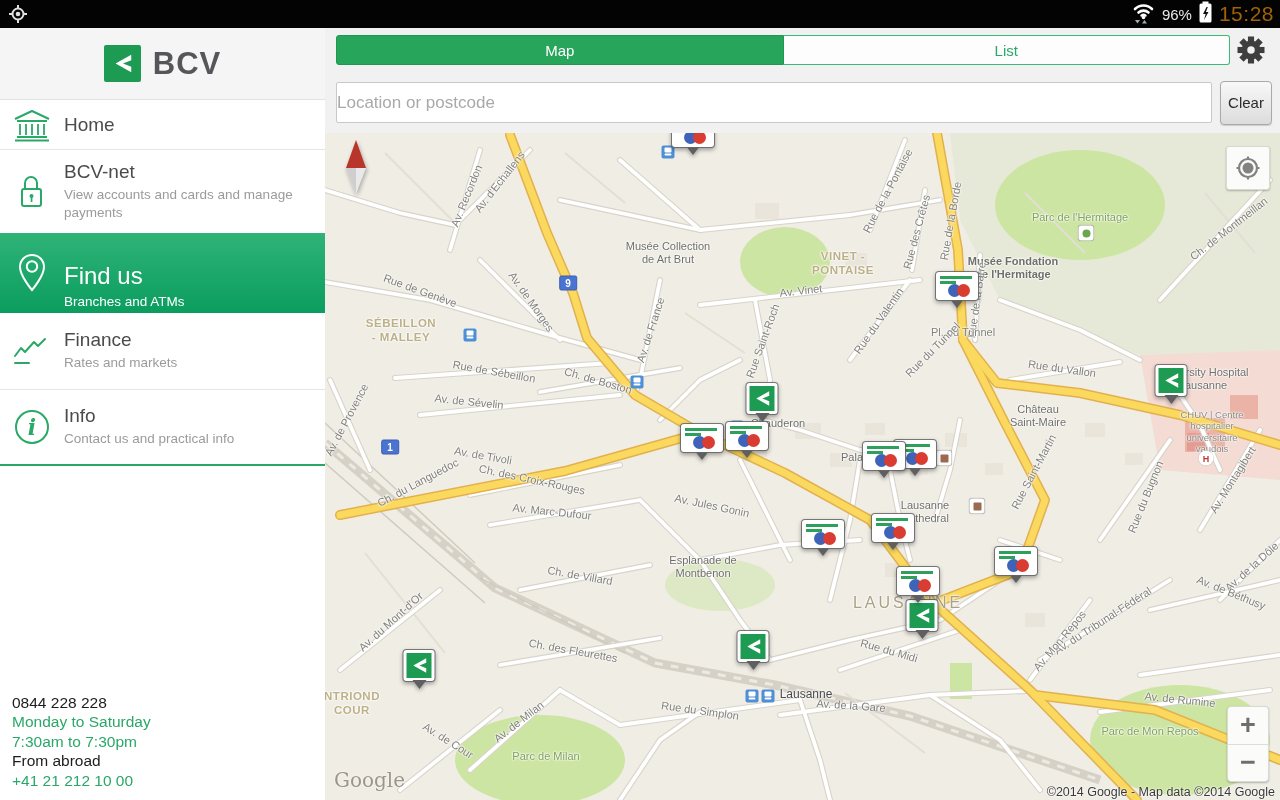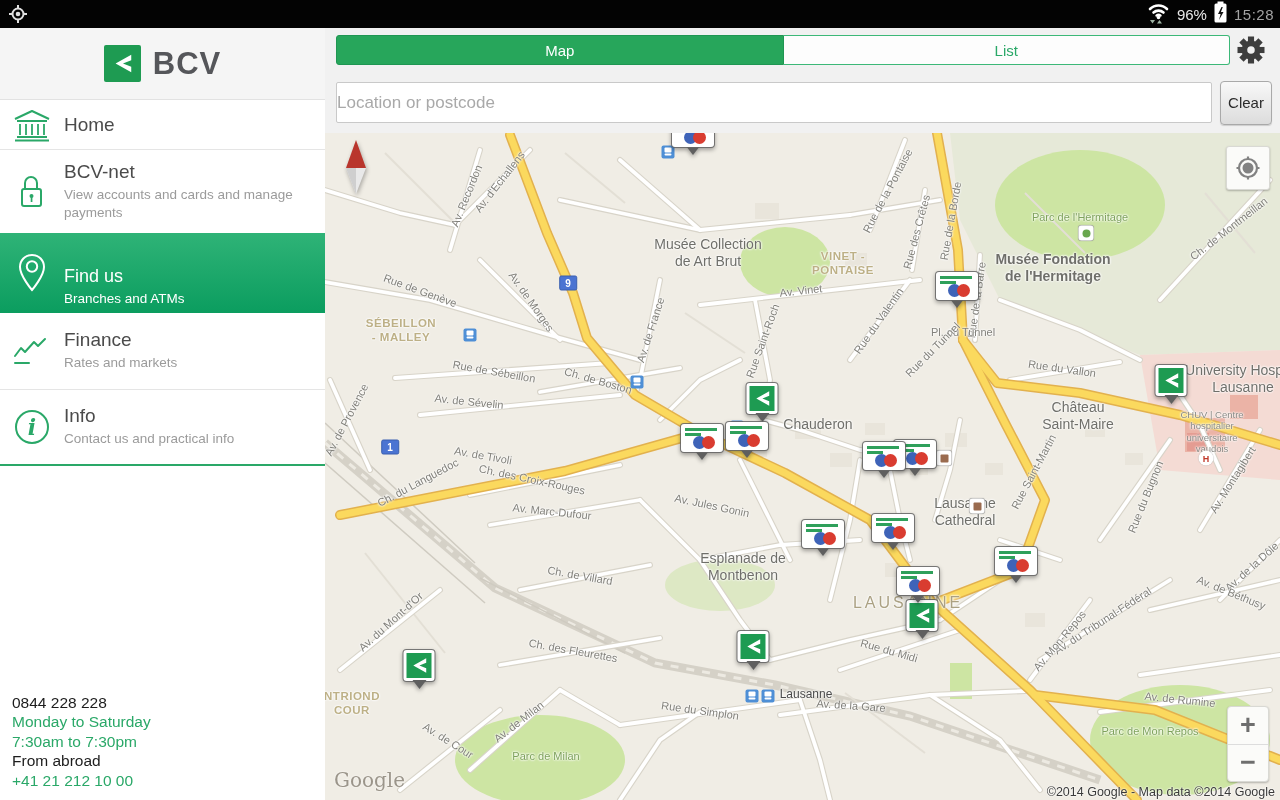--- a/index.html
+++ b/index.html
@@ -6,38 +6,38 @@
   html,body { width:1280px; height:800px; overflow:hidden; background:#000;
     font-family:"Liberation Sans", sans-serif; }
   .screen { position:relative; width:1280px; height:800px; background:#fff; }
 
   
   .statusbar { position:absolute; left:0; top:0; width:1280px; height:28px; background:#030303;
     display:flex; align-items:center; }
   .sb-left { position:absolute; left:8px; top:4px; }
   .sb-right { position:absolute; right:6px; top:0; height:28px; display:flex; align-items:center; gap:6px; }
   .sb-pct { color:#e9e9e9; font-size:15px; }
-  .sb-time { color:#a3a3a3; font-size:15px; font-weight:300; letter-spacing:.5px; }
+  .sb-time { color:#a16207; font-size:21px; font-weight:300; letter-spacing:.5px; }
 
   
   .sidebar { position:absolute; left:0; top:28px; width:325px; height:772px; background:#fff; }
   .logo-bar { height:72px; background:#f5f5f5; border-bottom:1px solid #e2e2e2;
     display:flex; align-items:center; justify-content:center; gap:12px; }
   .logo-mark { width:37px; height:37px; background:#1E9B52; border-radius:2px;
     display:flex; align-items:center; justify-content:center; }
   .logo-text { font-size:31px; font-weight:700; color:#55565A; letter-spacing:1px; }
   .nav-item { display:flex; align-items:center; position:relative; }
   .nav-item .icon-box { width:64px; display:flex; justify-content:center; flex:none; }
   .nav-title { font-size:19px; color:#4b4b4b; }
   .nav-sub { font-size:13.5px; color:#9b9b9b; line-height:1.35; margin-top:3px; padding-right:18px; }
   .divider { height:1px; background:#e5e5e5; margin-left:0; }
   .item-home { height:49px; }
   .item-bcvnet { height:83px; }
   .item-findus { height:80px; background:linear-gradient(180deg,#2FB377 0%,#0B9D5F 100%); }
-  .item-findus .nav-title { color:#fff; font-size:18px;margin-top:28px; }
+  .item-findus .nav-title { color:#fff; font-size:24px;margin-top:28px; }
   .item-findus .nav-sub { color:#fff; }
   .item-finance { height:76px; }
   .item-info { height:74px; }
   .nav-bottom-line { height:2px; background:#2AA868; }
   .contact { position:absolute; left:12px; bottom:10px; font-size:15.5px; line-height:19.5px; }
   .contact .dark { color:#1d1d1d; }
   .contact .green { color:#2AA868; }
 
   
   .main { position:absolute; left:325px; top:28px; width:955px; height:772px; }
@@ -66,21 +66,21 @@
   .railbase { stroke:#D5D1C7; stroke-width:9; fill:none; }
   .raildash { stroke:#EDEAE2; stroke-width:3; fill:none; stroke-dasharray:8 8; }
   .railthin { stroke:#CFCBC1; stroke-width:1.5; fill:none; }
 
   #map-overlays { position:absolute; left:0; top:0; width:955px; height:667px; }
   .mlabel { position:absolute; transform:translate(-50%,-50%); white-space:pre; text-align:center;
     text-shadow:0 0 2px #fff,0 0 2px #fff,0 0 3px #fff; pointer-events:none; line-height:1.2; }
   .street   { font-size:11px; color:#82817B; }
   .district { font-size:11.5px; font-weight:700; color:#BDB086; letter-spacing:.5px; }
   .city     { font-size:16px; color:#ABA183; letter-spacing:3px; }
-  .poi      { font-size:14px; color:#6F6F6A;margin-left:40px; }
+  .poi      { font-size:11px; color:#6F6F6A; }
   .park     { font-size:11px; color:#7EA25B; }
   .small    { font-size:9.5px; color:#8A8A85; }
   .station  { font-size:12px; color:#4A4A4A; }
 
   .shield { position:absolute; transform:translate(-50%,-50%); background:#4B74D2; color:#fff;
     font-size:10px; font-weight:700; padding:1px 5px; border-radius:2px; border:1px solid #3A5FB0; }
   .transit { position:absolute; transform:translate(-50%,-50%); width:13px; height:13px;
     background:#4E8FD6; border-radius:2px; }
   .transit::before { content:""; display:block; width:7px; height:5px; background:#fff; border-radius:1px; margin:2px auto 1px; }
   .transit::after  { content:""; display:block; width:7px; height:2px; background:#fff; border-radius:1px; margin:0 auto; }

